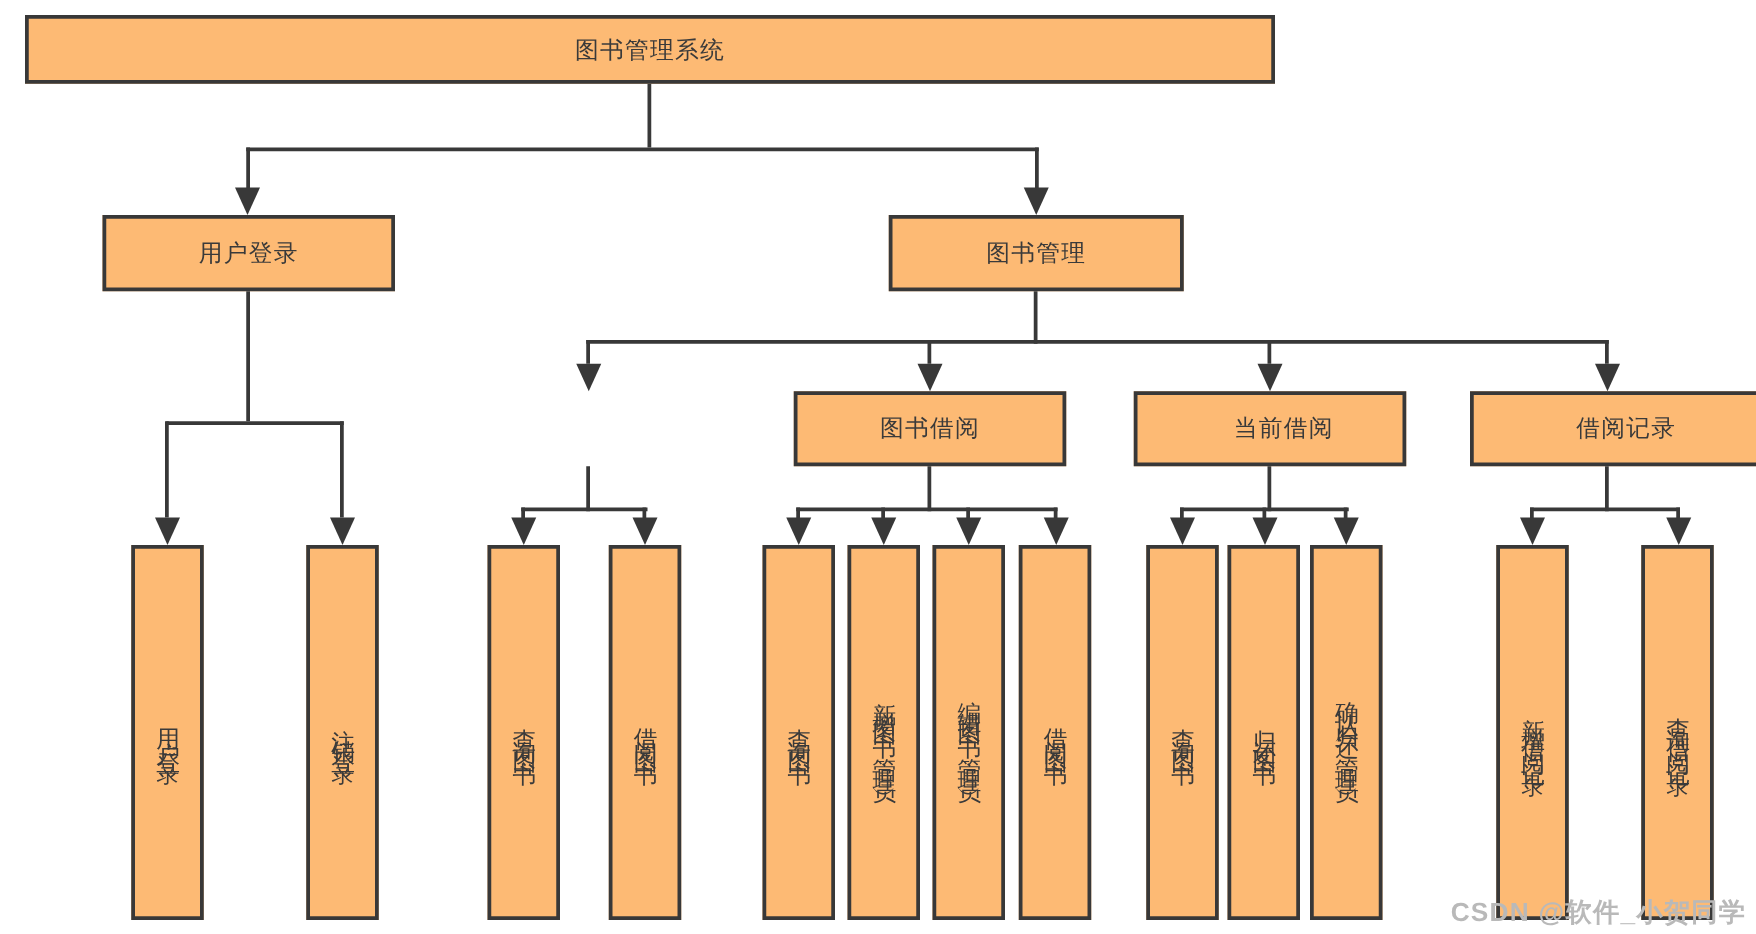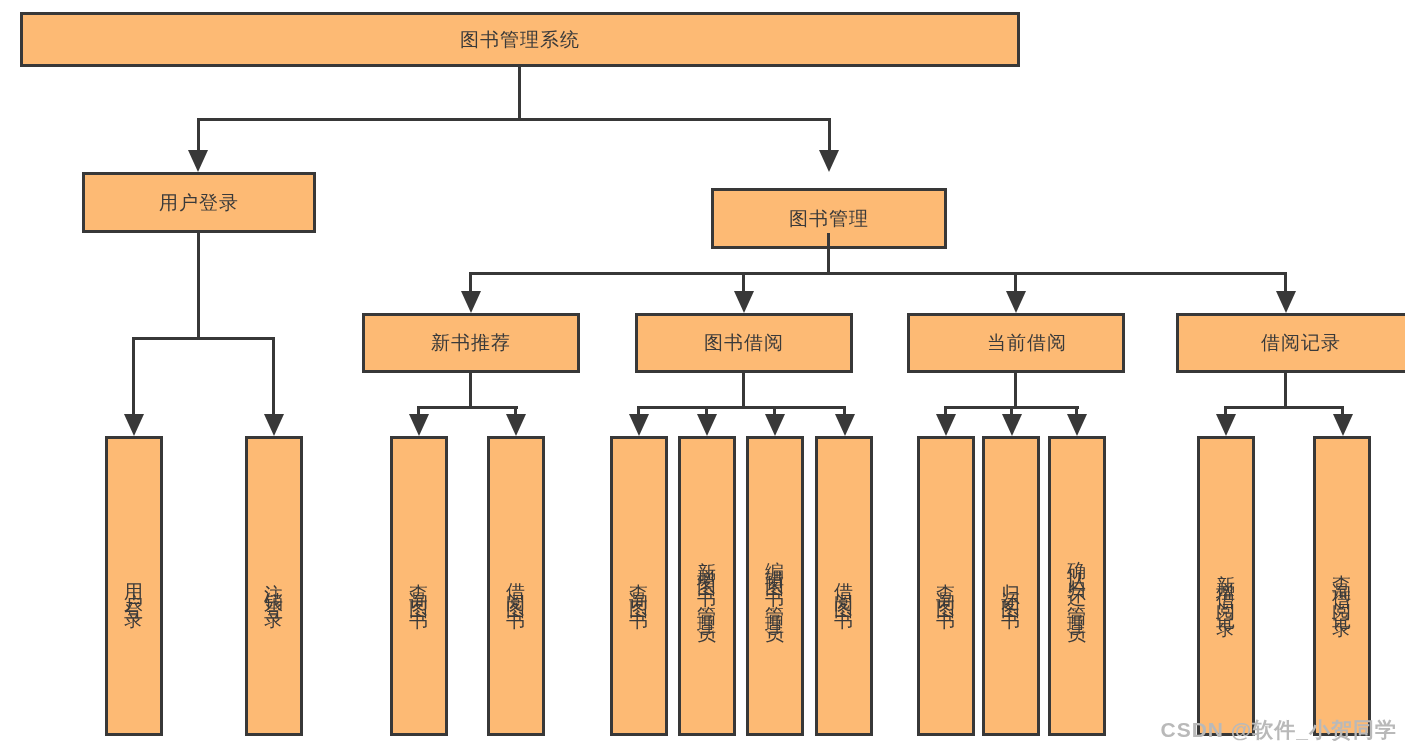--- a/index.html
+++ b/index.html
@@ -68,21 +68,21 @@
   <div class="vline" style="left:518px; top:67px; height:51px;"></div>
   <div class="hline" style="left:197px; top:118px; width:634px;"></div>
   <div class="vline" style="left:197px; top:118px; height:33px;"></div>
   <div class="arrow" style="left:188px; top:150px;"></div>
   <div class="vline" style="left:828px; top:118px; height:33px;"></div>
   <div class="arrow" style="left:819px; top:150px;"></div>
 
   <div class="box" style="left:82px; top:172px; width:234px; height:61px;">
     <span class="label">用户登录</span>
   </div>
-  <div class="box" style="left:711px; top:172px; width:236px; height:61px;margin-top:16px;">
+  <div class="box" style="left:711px; top:172px; width:236px; height:61px;">
     <span class="label">图书管理</span>
   </div>
 
   <div class="vline" style="left:197px; top:233px; height:104px;"></div>
   <div class="hline" style="left:133px; top:337px; width:142px;"></div>
   <div class="vline" style="left:132px; top:337px; height:77px;"></div>
   <div class="arrow" style="left:124px; top:414px;"></div>
   <div class="vline" style="left:272px; top:337px; height:77px;"></div>
   <div class="arrow" style="left:264px; top:414px;"></div>
 
@@ -90,23 +90,20 @@
   <div class="hline" style="left:469px; top:272px; width:818px;"></div>
   <div class="vline" style="left:469px; top:272px; height:19px;"></div>
   <div class="arrow" style="left:461px; top:291px;"></div>
   <div class="vline" style="left:742px; top:272px; height:19px;"></div>
   <div class="arrow" style="left:734px; top:291px;"></div>
   <div class="vline" style="left:1014px; top:272px; height:19px;"></div>
   <div class="arrow" style="left:1006px; top:291px;"></div>
   <div class="vline" style="left:1284px; top:272px; height:19px;"></div>
   <div class="arrow" style="left:1276px; top:291px;"></div>
 
-  <div class="box" style="left:362px; top:313px; width:218px; height:60px;">
-    <span class="label">新书推荐</span>
-  </div>
   <div class="box" style="left:635px; top:313px; width:218px; height:60px;">
     <span class="label">图书借阅</span>
   </div>
   <div class="box" style="left:907px; top:313px; width:218px; height:60px;padding-left:22px;">
     <span class="label">当前借阅</span>
   </div>
   <div class="box" style="left:1176px; top:313px; width:250px; height:60px;">
     <span class="label">借阅记录</span>
   </div>
 

